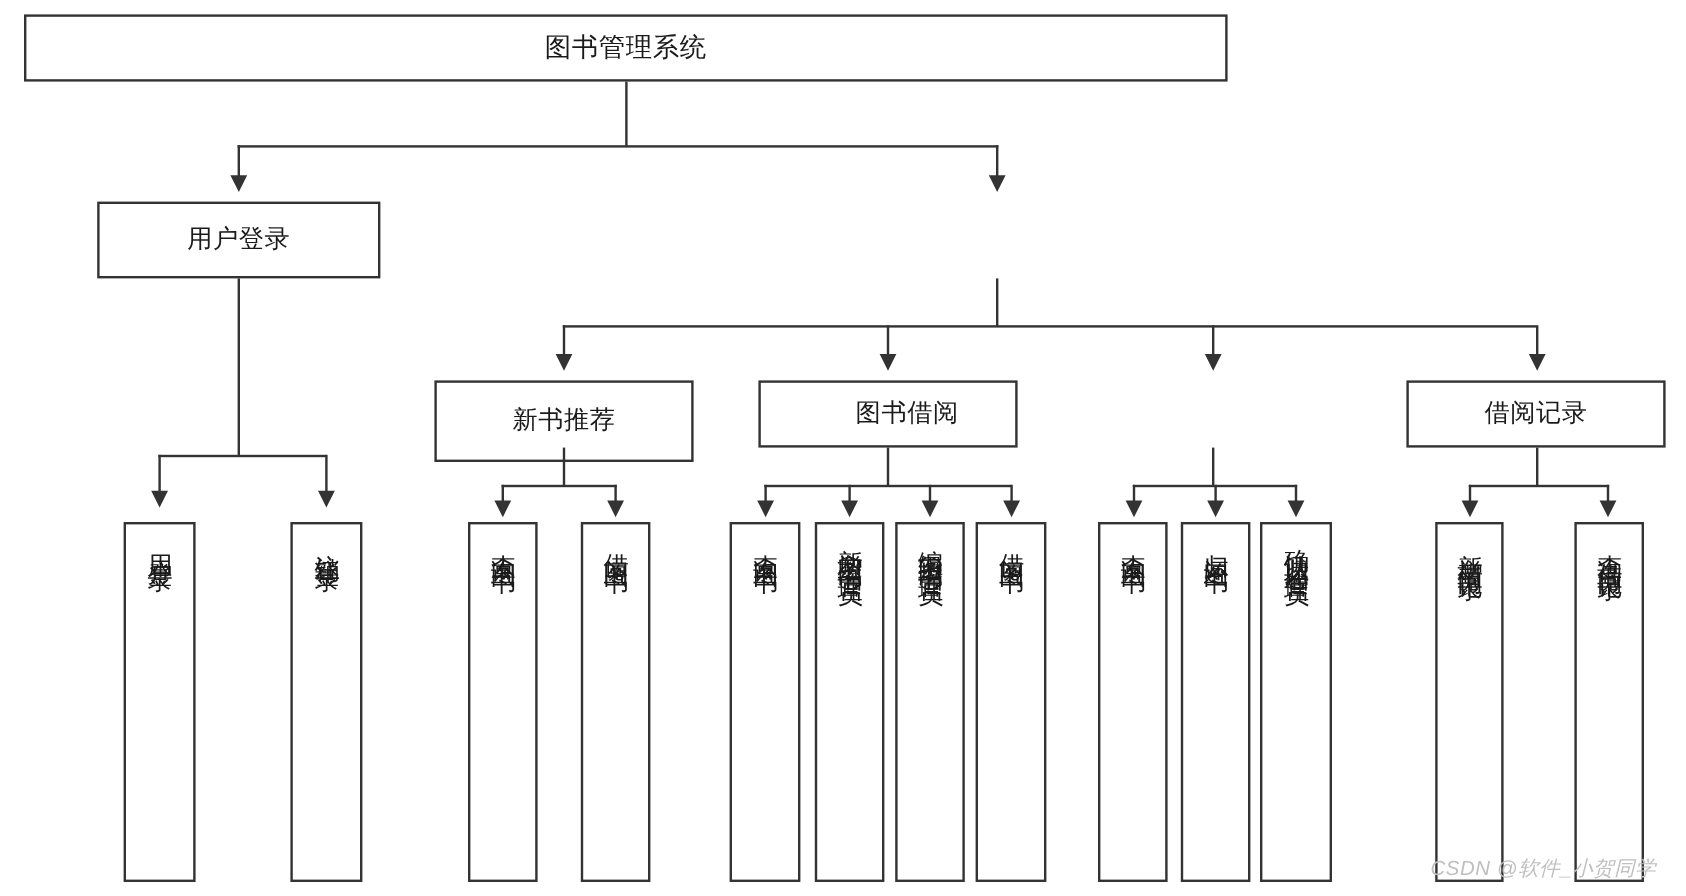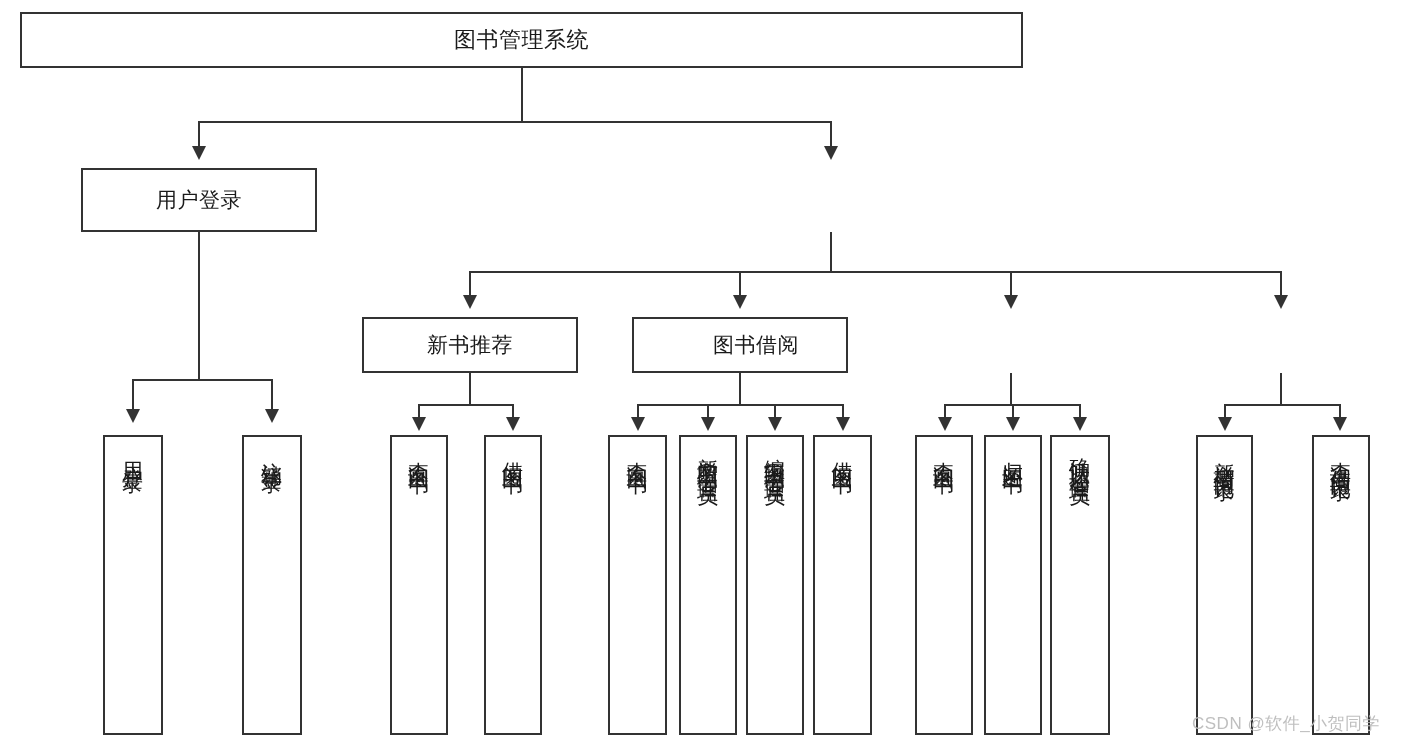--- a/index.html
+++ b/index.html
@@ -89,25 +89,28 @@
 <div id="canvas">
 
   <div class="node horiz root" style="left:20px; top:12px; width:1003px; height:56px;">
     <span class="label">图书管理系统</span>
   </div>
 
   <div class="node horiz" style="left:81px; top:168px; width:236px; height:64px;">
     <span class="label">用户登录</span>
   </div>
 
-  <div class="node horiz" style="left:362px; top:317px; width:216px; height:56px;">
+  <div class="node horiz" style="left:362px; top:317px; width:216px; height:68px;">
     <span class="label">新书推荐</span>
   </div>
   <div class="node horiz" style="left:632px; top:317px; width:216px; height:56px;padding-left:32px;">
     <span class="label">图书借阅</span>
+  </div>
+  <div class="node horiz" style="left:1172px; top:317px; width:216px; height:56px;">
+    <span class="label">借阅记录</span>
   </div>
 
   <div class="node vert" style="left:103px; top:435px; width:60px; height:300px;">
     <span class="label">用户登录</span>
   </div>
   <div class="node vert" style="left:242px; top:435px; width:60px; height:300px;">
     <span class="label">注销登录</span>
   </div>
 
   <div class="node vert" style="left:390px; top:435px; width:58px; height:300px;">
@@ -199,15 +202,15 @@
   <div class="line v" style="left:1079px; top:404px; height:15px;"></div>
   <div class="arrow" style="left:1073px; top:417px;"></div>
 
   <div class="line v" style="left:1280px; top:373px; height:32px;"></div>
   <div class="line h" style="left:1224px; top:404px; width:117px;"></div>
   <div class="line v" style="left:1224px; top:404px; height:15px;"></div>
   <div class="arrow" style="left:1218px; top:417px;"></div>
   <div class="line v" style="left:1339px; top:404px; height:15px;"></div>
   <div class="arrow" style="left:1333px; top:417px;"></div>
 
-  <div class="watermark" style="left:1192px; top:712px;">CSDN @软件_小贺同学</div>
+  <div class="watermark" style="left:1192px; top:712px;font-style:italic;">CSDN @软件_小贺同学</div>
 
 </div>
 
 </body></html>

